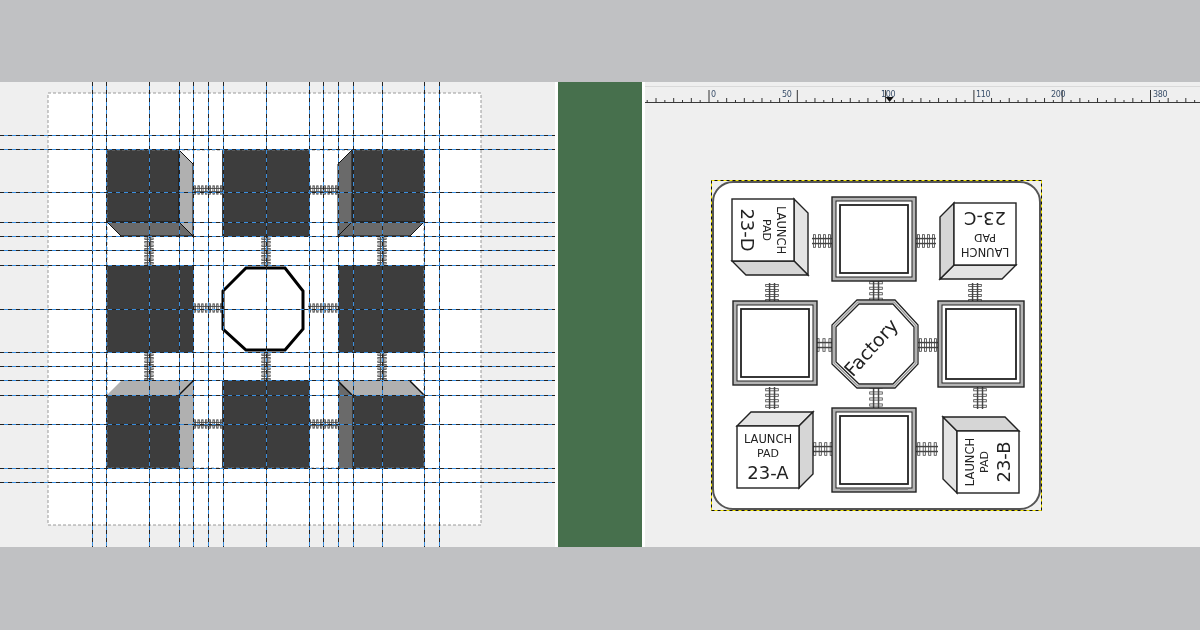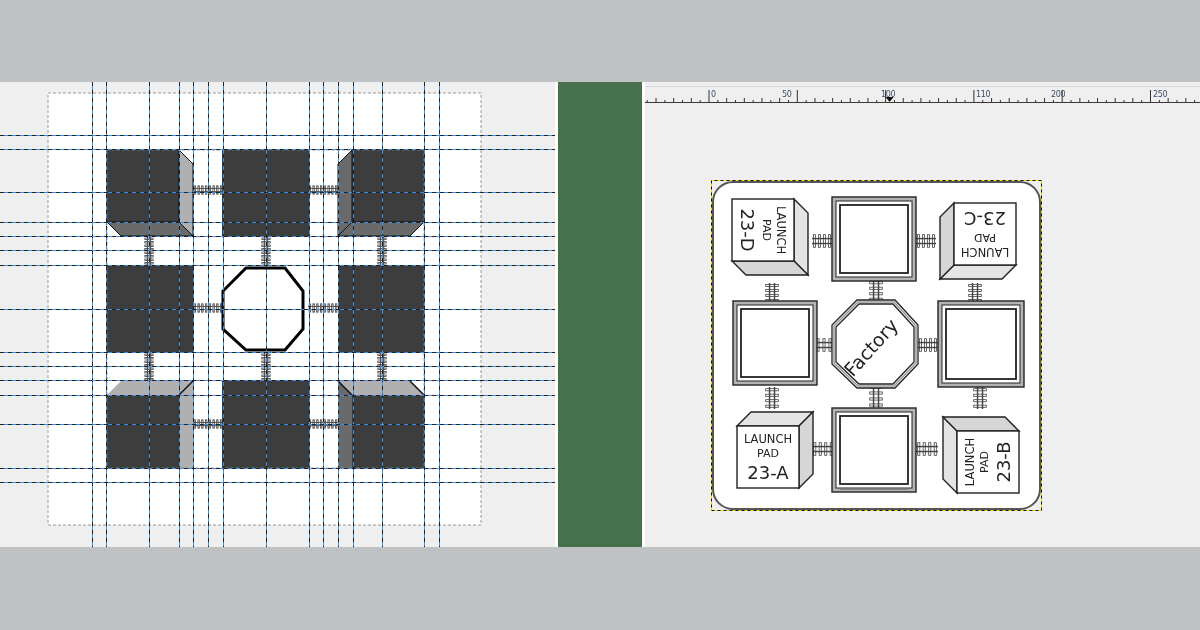--- a/index.html
+++ b/index.html
@@ -344,21 +344,21 @@
           <line x1="531.99" y1="18" x2="531.99" y2="21" stroke="#333" stroke-width="1"></line>
           <line x1="540.8199999999999" y1="16" x2="540.8199999999999" y2="21" stroke="#333" stroke-width="1"></line>
           <line x1="549.65" y1="18" x2="549.65" y2="21" stroke="#333" stroke-width="1"></line>
           <polygon points="240.6,15 248.6,15 244.6,20" fill="#111"></polygon>
         </svg>
       <span class="ruler-label" style="left:66px">0</span>
       <span class="ruler-label" style="left:137px">50</span>
       <span class="ruler-label" style="left:236px">100</span>
       <span class="ruler-label" style="left:331px">110</span>
       <span class="ruler-label" style="left:406px">200</span>
-      <span class="ruler-label" style="left:508px">250</span>
+      <span class="ruler-label" style="left:508px">380</span>
     </div>
     <div class="canvas-area">
       <svg id="right-svg" width="555" height="443" viewBox="645 104 555 443">
           <rect x="645" y="104" width="555" height="443" fill="#efefef"></rect>
           <rect x="713" y="182" width="327" height="327" rx="20" fill="#fff" stroke="#555" stroke-width="2"></rect>
           <rect x="711.5" y="180.5" width="330" height="330" fill="none" stroke="#111" stroke-width="1"></rect>
           <rect x="711.5" y="180.5" width="330" height="330" fill="none" stroke="#f2e400" stroke-width="1" stroke-dasharray="3,3"></rect>
           <g>
             <rect x="813.42" y="234.7" width="2.16" height="12.6" fill="#fff" stroke="#444" stroke-width="0.8"></rect>
             <rect x="818.42" y="234.7" width="2.16" height="12.6" fill="#fff" stroke="#444" stroke-width="0.8"></rect>

